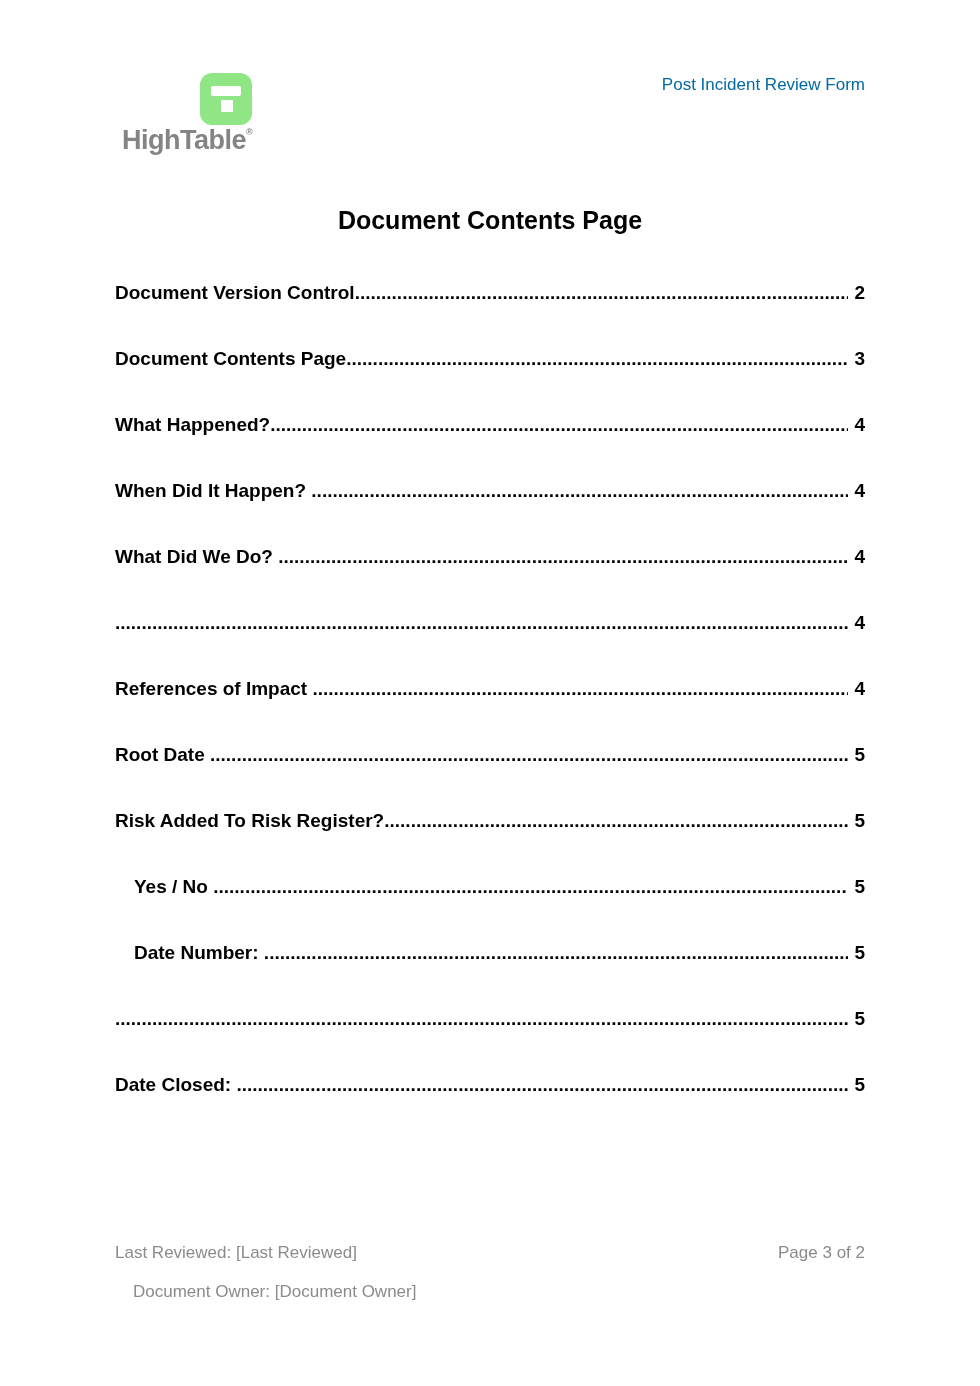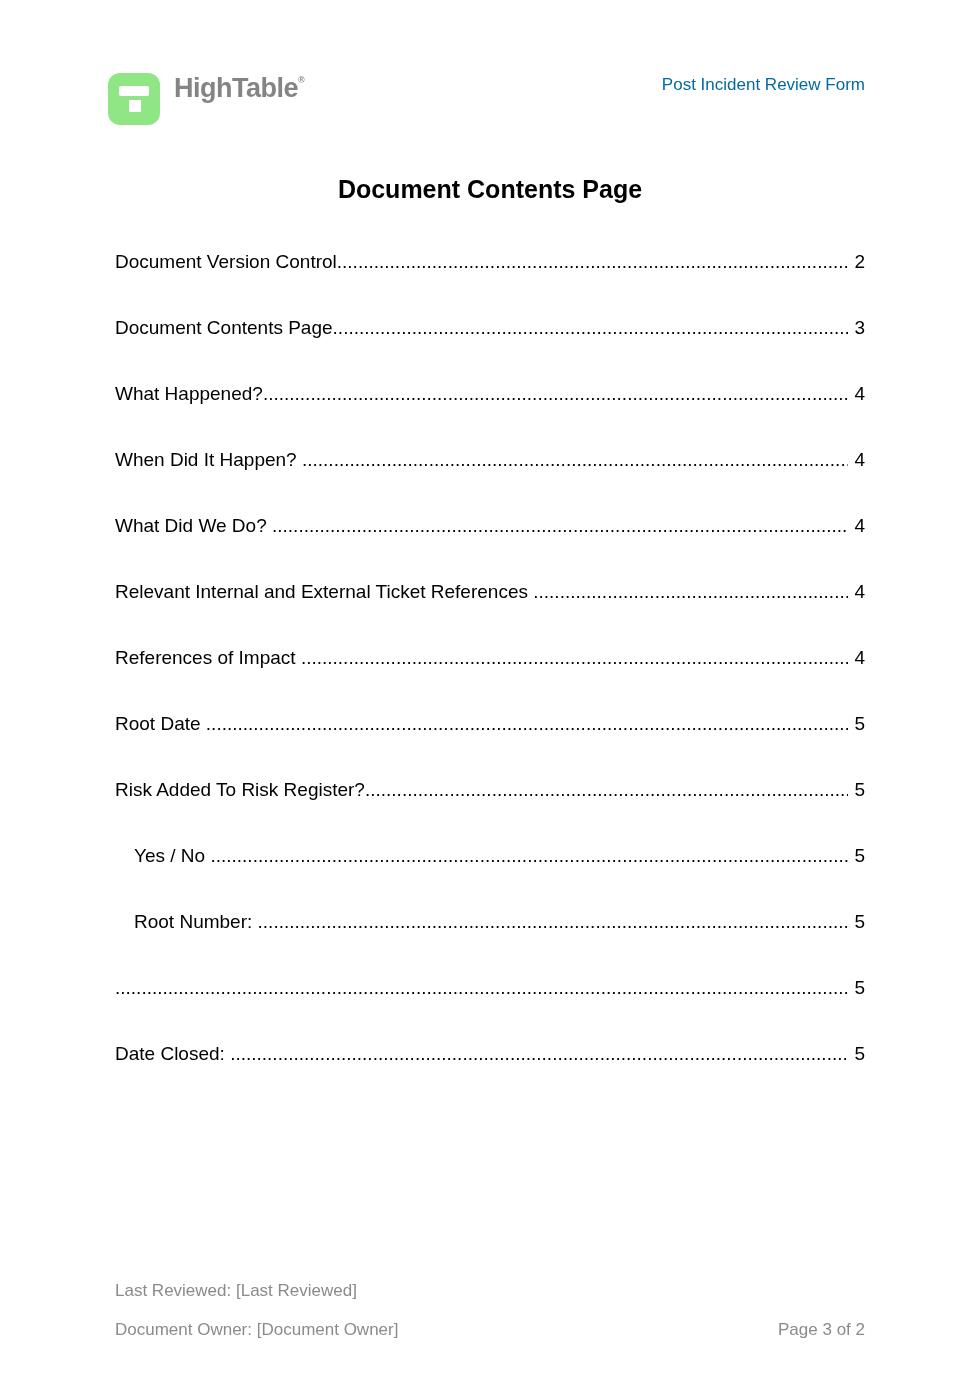--- a/index.html
+++ b/index.html
@@ -18,22 +18,23 @@
   }
 
   
   .header {
     display: flex;
     justify-content: space-between;
     align-items: flex-start;
   }
   .logo {
     display: flex;
-    align-items: flex-start;
+    align-items: flex-end;
     margin-left: -7px;
+    flex-direction: column;
   }
   .logo-icon {
     position: relative;
     width: 52px;
     height: 52px;
     border-radius: 12px;
     background: #90e585;
     flex: 0 0 auto;
   }
   .logo-icon .bar {
@@ -88,49 +89,50 @@
 
   
   .toc { margin-top: 46px; }
   .toc-row {
     display: flex;
     align-items: baseline;
     font-size: 19px;
     color: #000000;
     line-height: 24px;
     margin-bottom: 42px;
+    font-weight: bold;
   }
   .toc-row.indent { padding-left: 19px; }
   .toc-label { white-space: pre; flex: 0 0 auto; }
   .toc-leader {
     flex: 1 1 auto;
     overflow: hidden;
     white-space: nowrap;
     color: #000000;
   }
   .toc-page {
     flex: 0 0 auto;
     padding-left: 6px;
     text-align: right;
   }
 
   
   .footer {
     position: absolute;
     left: 115px;
     right: 115px;
-    top: 1280px;
+    top: 1242px;
     display: flex;
     justify-content: space-between;
-    align-items: flex-end;
+    align-items: flex-start;
     color: #8b8b8b;
     font-size: 17px;
   }
   .footer-left .fline { line-height: 22px; }
-  .footer-left .fline + .fline { margin-top: 17px; }
+  .footer-left .fline + .fline { margin-top: 17px; margin-left: 18px; }
   .footer-right { line-height: 22px; }
 </style>
 </head>
 <body>
 
 <div class="page">
 
   <div class="header">
     <div class="logo">
       <div class="logo-icon">
@@ -171,21 +173,20 @@
     <span class="toc-page">4</span>
   </div>
 
   <div class="toc-row">
     <span class="toc-label">What Did We Do? </span>
     <span class="toc-leader">....................................................................................................................................................................................................................................................................</span>
     <span class="toc-page">4</span>
   </div>
 
   <div class="toc-row">
-    <span class="toc-label">Relevant Internal and External Ticket References </span>
     <span class="toc-leader">....................................................................................................................................................................................................................................................................</span>
     <span class="toc-page">4</span>
   </div>
 
   <div class="toc-row">
     <span class="toc-label">References of Impact </span>
     <span class="toc-leader">....................................................................................................................................................................................................................................................................</span>
     <span class="toc-page">4</span>
   </div>
 
@@ -201,21 +202,21 @@
     <span class="toc-page">5</span>
   </div>
 
   <div class="toc-row indent">
     <span class="toc-label">Yes / No </span>
     <span class="toc-leader">....................................................................................................................................................................................................................................................................</span>
     <span class="toc-page">5</span>
   </div>
 
   <div class="toc-row indent">
-    <span class="toc-label">Root Number: </span>
+    <span class="toc-label">Date Number: </span>
     <span class="toc-leader">....................................................................................................................................................................................................................................................................</span>
     <span class="toc-page">5</span>
   </div>
 
   <div class="toc-row">
     <span class="toc-leader">....................................................................................................................................................................................................................................................................</span>
     <span class="toc-page">5</span>
   </div>
 
   <div class="toc-row">

